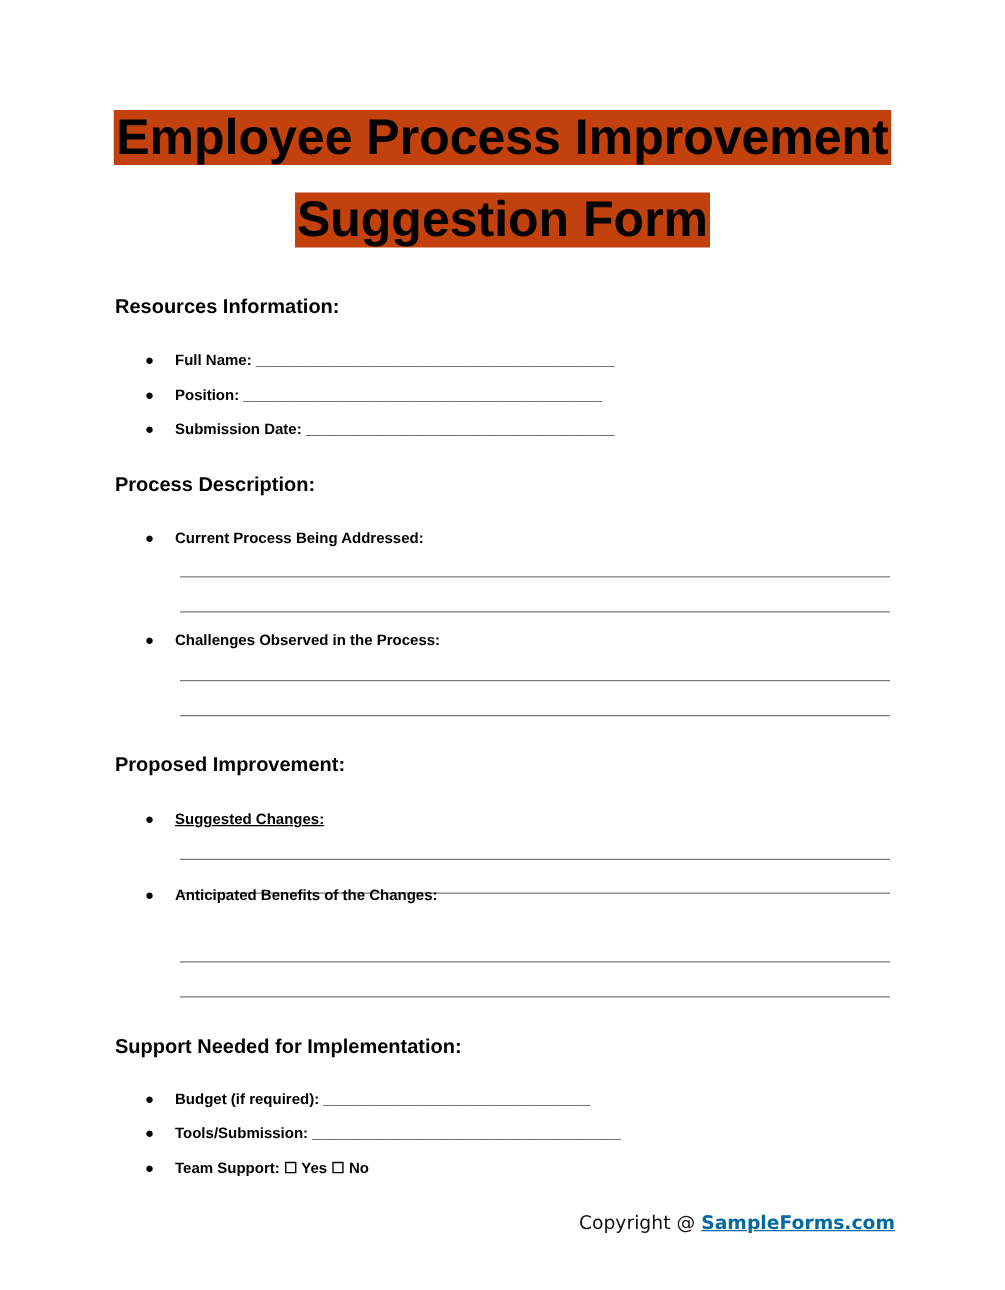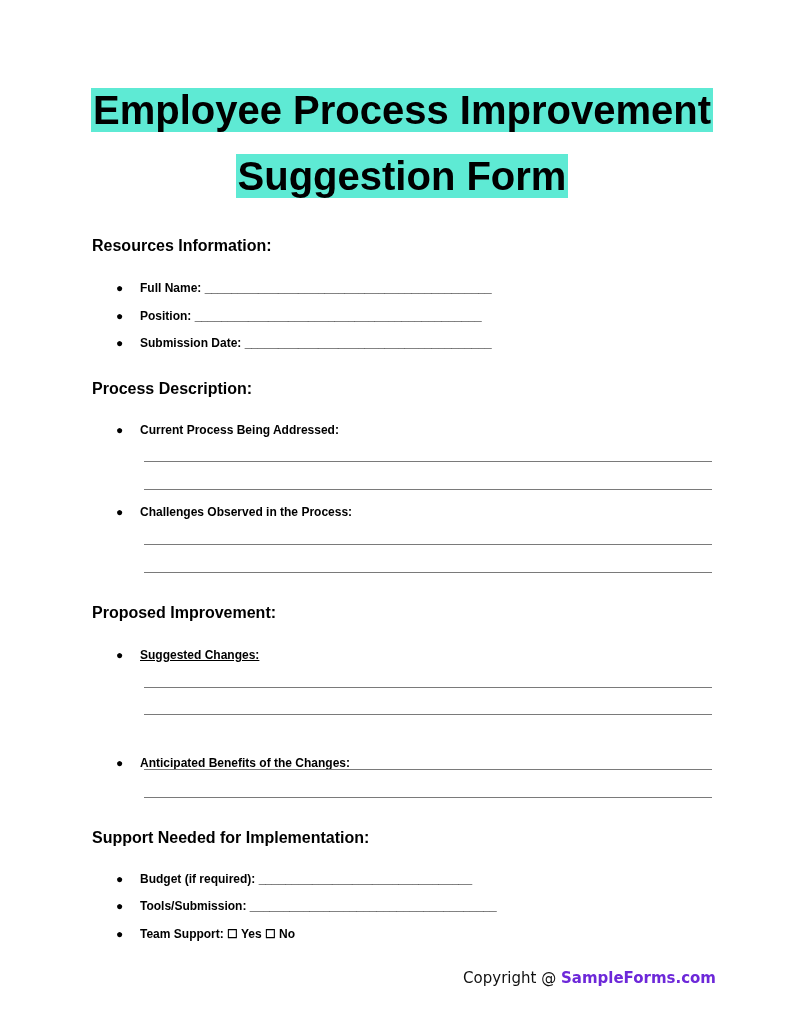--- a/index.html
+++ b/index.html
@@ -1,27 +1,27 @@
 <!DOCTYPE html>
 <html><head>
 <meta charset="utf-8">
 <style>
   html, body { margin:0; padding:0; background:#ffffff; }
   body { width:804px; height:1032px; position:relative; overflow:hidden;
          font-family:"Liberation Sans", sans-serif; color:#000; }
   .title { position:absolute; left:0; width:804px; text-align:center; }
-  .title span { background:#5eead4; font-weight:bold; font-size:40px; line-height:44px; padding:0 2px; }
+  .title span { background:#c2410c; font-weight:bold; font-size:40px; line-height:44px; padding:0 2px; }
   .t1 { top:88px; }
   .t2 { top:154px; }
   .section { position:absolute; left:92px; font-weight:bold; font-size:16px; }
   .bullet { position:absolute; left:116px; font-weight:bold; font-size:12px; white-space:nowrap; }
   .bullet .dot { display:inline-block; width:24px; }
   .rule { position:absolute; left:144px; width:568px; height:1px; background:#7a7a7a; }
   .copyright { position:absolute; top:969px; right:88px; font-size:15px; font-family:"DejaVu Sans", sans-serif; color:#111; }
-  .copyright a { color:#6d28d9; font-weight:bold; }
+  .copyright a { color:#0369a1; font-weight:bold; text-decoration:underline; }
 </style>
 </head>
 <body>
 
 <div class="title t1"><span>Employee Process Improvement</span></div>
 <div class="title t2"><span>Suggestion Form</span></div>
 
 <div class="section" style="top:237px;">Resources Information:</div>
 <div class="bullet" style="top:281px;"><span class="dot">●</span><span>Full Name: ___________________________________________</span></div>
 <div class="bullet" style="top:309px;"><span class="dot">●</span><span>Position: ___________________________________________</span></div>
@@ -32,21 +32,21 @@
 <div class="rule" style="top:461px;"></div>
 <div class="rule" style="top:489px;"></div>
 <div class="bullet" style="top:505px;"><span class="dot">●</span><span>Challenges Observed in the Process:</span></div>
 <div class="rule" style="top:544px;"></div>
 <div class="rule" style="top:572px;"></div>
 
 <div class="section" style="top:604px;">Proposed Improvement:</div>
 <div class="bullet" style="top:648px;text-decoration:underline;"><span class="dot">●</span><span>Suggested Changes:</span></div>
 <div class="rule" style="top:687px;"></div>
 <div class="rule" style="top:714px;"></div>
-<div class="bullet" style="top:756px;"><span class="dot">●</span><span>Anticipated Benefits of the Changes:</span></div>
+<div class="bullet" style="top:709px;"><span class="dot">●</span><span>Anticipated Benefits of the Changes:</span></div>
 <div class="rule" style="top:769px;"></div>
 <div class="rule" style="top:797px;"></div>
 
 <div class="section" style="top:829px;">Support Needed for Implementation:</div>
 <div class="bullet" style="top:872px;"><span class="dot">●</span><span>Budget (if required): ________________________________</span></div>
 <div class="bullet" style="top:899px;"><span class="dot">●</span><span>Tools/Submission: _____________________________________</span></div>
 <div class="bullet" style="top:927px;"><span class="dot">●</span><span>Team Support: ☐ Yes ☐ No</span></div>
 
 <div class="copyright"><span>Copyright @ </span><a>SampleForms.com</a></div>
 

